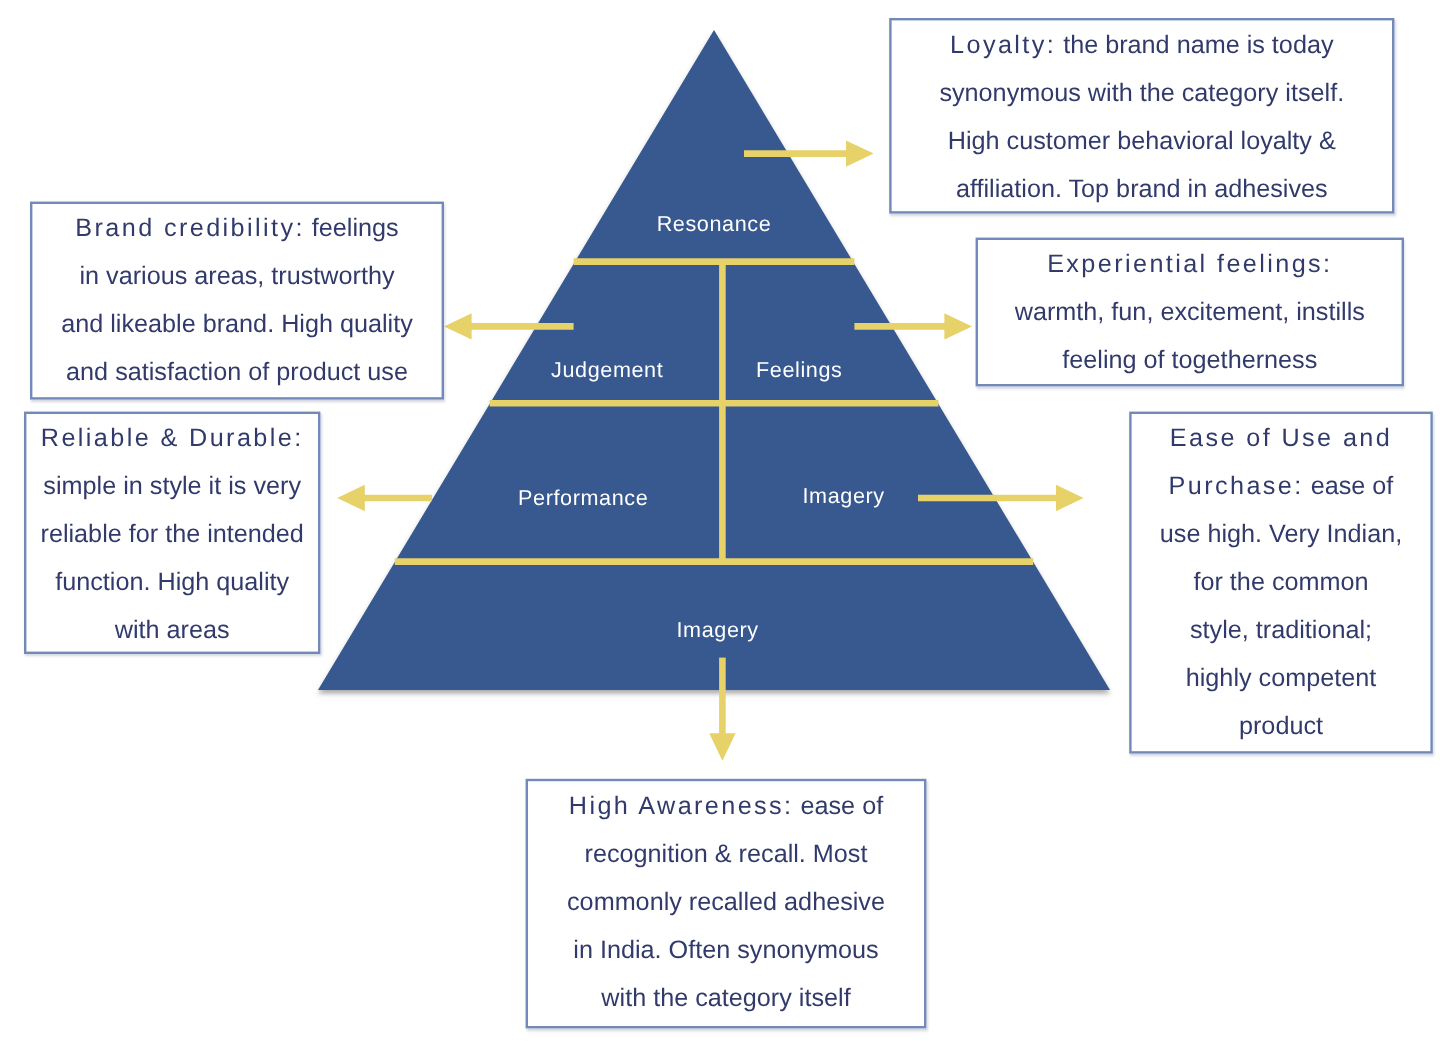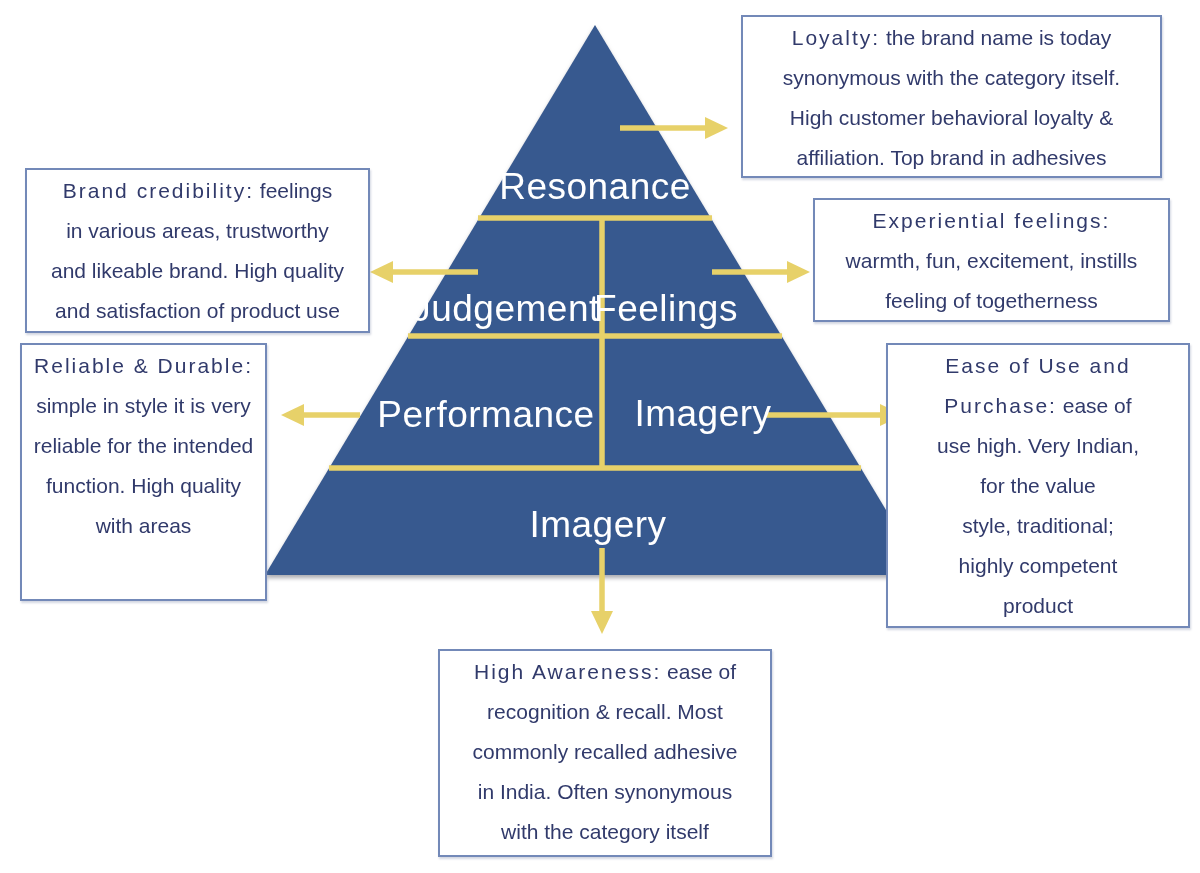--- a/index.html
+++ b/index.html
@@ -6,21 +6,21 @@
   .stage{
     position:relative;width:1200px;height:873px;background:#ffffff;overflow:hidden;
     font-family:"Liberation Sans", sans-serif;
   }
   .stage svg{position:absolute;left:0;top:0;}
   .pyramid{fill:var(--blue,#37598f);filter:drop-shadow(0 3px 2px rgba(100,100,110,.55));}
   .yline{stroke:var(--yellow,#e7d169);stroke-width:5.5;fill:none;}
   .yhead{fill:var(--yellow,#e7d169);stroke:none;}
   .tier-label{
     position:absolute;transform:translate(-50%,-50%);
-    color:#ffffff;font-size:37px;letter-spacing:.5px;white-space:nowrap;
+    color:#ffffff;font-size:18px;letter-spacing:.5px;white-space:nowrap;
   }
   .note{
     position:absolute;box-sizing:border-box;background:#ffffff;
     border:2px solid var(--border,#7389b8);
     box-shadow:1px 2px 2px rgba(130,140,170,.35);
     color:var(--ink,#313a6b);font-size:21px;line-height:40px;
     text-align:center;padding:1px 4px;
   }
   .note .ln{height:40px;white-space:nowrap;}
   .b{font-weight:normal;letter-spacing:2px;}
@@ -90,33 +90,33 @@
     <div class="ln">and likeable brand. High quality</div>
     <div class="ln">and satisfaction of product use</div>
   </div>
 
   <div class="note" style="left:813px;top:198px;width:357px;height:124px">
     <div class="ln"><span class="b">Experiential feelings:</span></div>
     <div class="ln">warmth, fun, excitement, instills</div>
     <div class="ln">feeling of togetherness</div>
   </div>
 
-  <div class="note" style="left:20px;top:343px;width:247px;height:258px">
+  <div class="note" style="left:20px;top:343px;width:247px;height:202px">
     <div class="ln"><span class="b">Reliable &amp; Durable:</span></div>
     <div class="ln">simple in style it is very</div>
     <div class="ln">reliable for the intended</div>
     <div class="ln">function. High quality</div>
     <div class="ln">with areas</div>
   </div>
 
-  <div class="note" style="left:886px;top:343px;width:304px;height:285px">
+  <div class="note" style="left:941px;top:343px;width:253px;height:285px">
     <div class="ln"><span class="b">Ease of Use and</span></div>
     <div class="ln"><span class="b">Purchase:</span> <span>ease of</span></div>
     <div class="ln">use high. Very Indian,</div>
-    <div class="ln">for the value</div>
+    <div class="ln">for the common</div>
     <div class="ln">style, traditional;</div>
     <div class="ln">highly competent</div>
     <div class="ln">product</div>
   </div>
 
   <div class="note" style="left:438px;top:649px;width:334px;height:208px">
     <div class="ln"><span class="b">High Awareness:</span> <span>ease of</span></div>
     <div class="ln">recognition &amp; recall. Most</div>
     <div class="ln">commonly recalled adhesive</div>
     <div class="ln">in India. Often synonymous</div>

